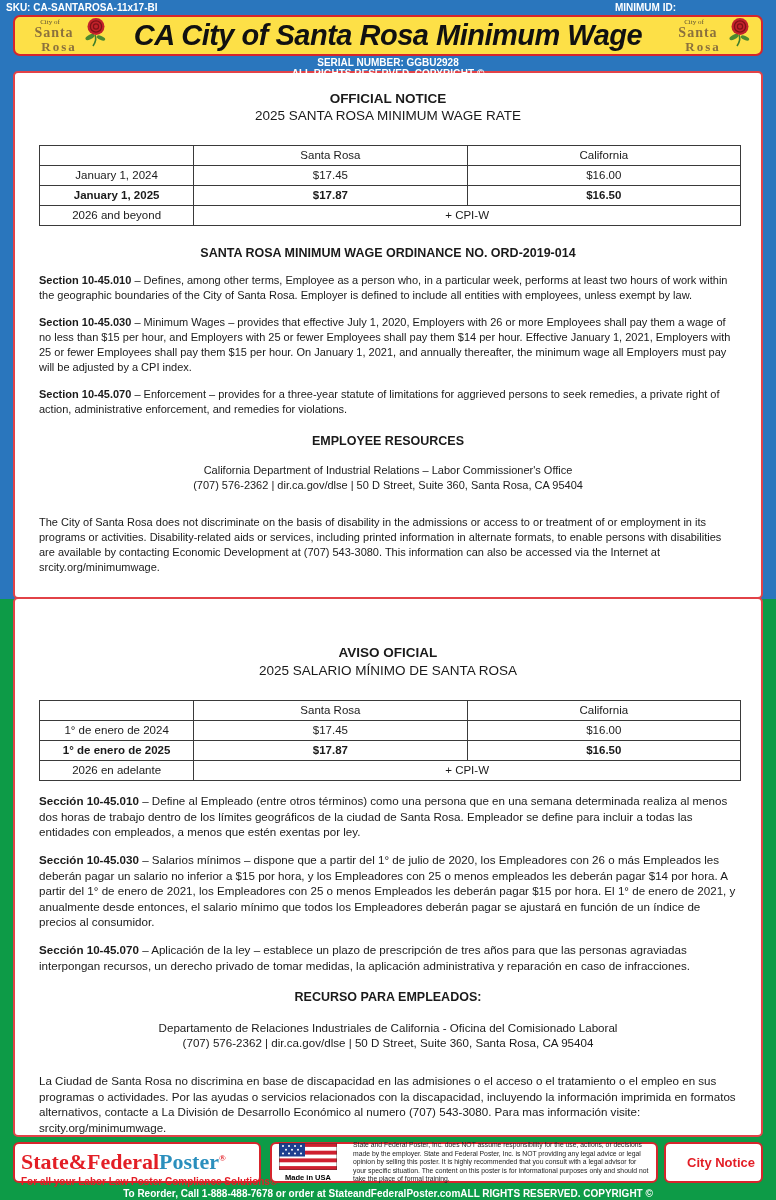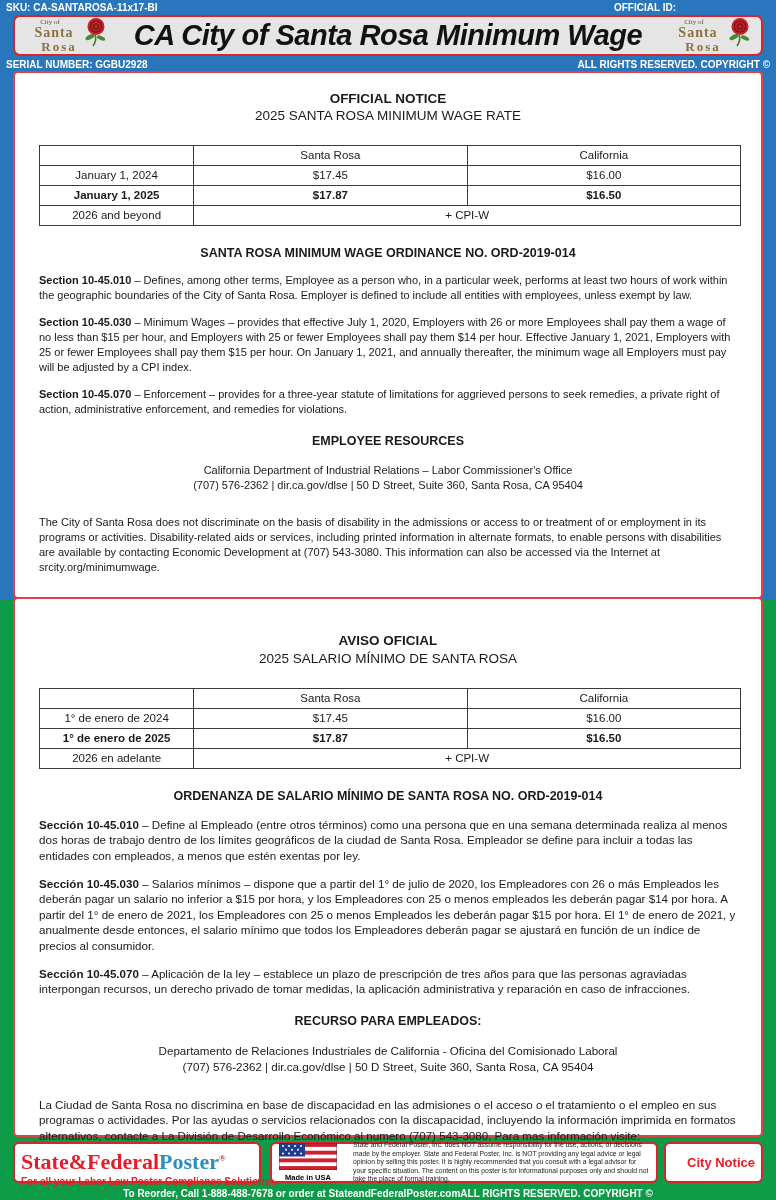--- a/index.html
+++ b/index.html
@@ -7,42 +7,42 @@
         font-family:"Liberation Sans", sans-serif;background:#fff;}
   .band-blue{position:absolute;left:0;top:0;width:776px;height:599px;background:#2a76bd;}
   .band-green{position:absolute;left:0;top:599px;width:776px;height:601px;background:#0d9b47;}
 
   
   .top-bar{position:absolute;left:0;top:0;width:682px;height:14px;color:#fff;
            font-size:10px;font-weight:bold;display:flex;justify-content:space-between;
            align-items:center;padding:0 6px;box-sizing:border-box;z-index:5;}
 
   
-  .header-box{position:absolute;left:13px;top:15px;width:750px;height:41px;background:#e5e5e5;
+  .header-box{position:absolute;left:13px;top:15px;width:750px;height:41px;background:#fde047;
               border:2px solid #d6252c;border-radius:7px;box-sizing:border-box;z-index:5;
               display:flex;align-items:center;justify-content:space-between;padding:0 8px;}
   .poster-title{font-size:29px;font-weight:bold;font-style:italic;color:#111;
                 letter-spacing:-.5px;white-space:nowrap;}
   .sr-logo{display:flex;align-items:flex-start;line-height:1;position:relative;width:86px;height:34px;}
   .sr-logo .txt{font-family:"Liberation Serif", serif;color:#8b713d;text-align:center;width:62px;}
   .sr-logo .cityof{font-size:7px;color:#5d5134;display:block;margin-left:-8px;}
   .sr-logo .santa{font-size:14px;font-weight:bold;display:block;letter-spacing:1px;}
   .sr-logo .rosa{font-size:13px;font-weight:bold;display:block;letter-spacing:2px;margin-left:10px;}
   .sr-rose{position:absolute;right:0;top:-2px;}
 
   
   .serial-bar{position:absolute;left:0;top:57px;width:776px;height:14px;color:#fff;
               font-size:10px;font-weight:bold;display:flex;justify-content:space-between;
-              align-items:center;padding:0 6px;box-sizing:border-box;z-index:5;}
+              align-items:center;padding:0 6px;box-sizing:border-box;z-index:5;flex-direction:column;}
 
   
   .section{position:absolute;left:13px;width:750px;background:#fff;border:2px solid #e24247;
            border-radius:5px;box-sizing:border-box;padding:18px 24px;z-index:4;color:#1a1a1a;}
   .section.en{top:71px;height:528px;font-size:11px;line-height:15px;}
-  .section.es{top:597px;height:540px;font-size:11.6px;line-height:15.6px;padding-top:34px;}
+  .section.es{top:597px;height:540px;font-size:11.6px;line-height:15.6px;padding-top:46px;}
   .c{text-align:center;}
   .h-big{font-size:13.5px;font-weight:bold;margin:0;}
   .h-sub{font-size:13.5px;margin:2px 0 0 0;}
   .wage-table{border-collapse:collapse;width:702px;margin:22px auto 0 auto;font-size:11.5px;}
   .wage-table td{border:1px solid #3a3a3a;height:17px;text-align:center;padding:1px 4px;}
   .wage-table .lbl{width:22%;}
   .wage-table .v1,.wage-table .v2{width:39%;}
   .bold-row td{font-weight:bold;}
   .ord-title{font-weight:bold;font-size:12.5px;text-align:center;margin:20px 0 4px 0;}
   .para{margin:12px 0 0 0;text-align:left;}
@@ -72,21 +72,21 @@
 </style>
 </head>
 <body>
 
 <div class="page">
   <div class="band-blue"></div>
   <div class="band-green"></div>
 
   <div class="top-bar">
     <span>SKU: CA-SANTAROSA-11x17-BI</span>
-    <span>OFFICIAL ID:</span>
+    <span>MINIMUM ID:</span>
   </div>
 
   <div class="header-box">
     <div class="sr-logo">
       <div class="txt">
         <span class="cityof">City of</span>
         <span class="santa">Santa</span>
         <span class="rosa">Rosa</span>
       </div>
       <svg class="sr-rose" width="26" height="30" viewBox="0 0 26 30">
@@ -185,21 +185,20 @@
         <td>$17.87</td>
         <td>$16.50</td>
       </tr>
       <tr>
         <td>2026 en adelante</td>
         <td colspan="2">+ CPI-W</td>
       </tr>
     </tbody>
       </table>
 
-    <p class="ord-title">ORDENANZA DE SALARIO MÍNIMO DE SANTA ROSA NO. ORD-2019-014</p>
 
     <p class="para"><b>Sección 10-45.010</b> <span>– Define al Empleado (entre otros términos) como una persona que en una semana determinada realiza al menos dos horas de trabajo dentro de los límites geográficos de la ciudad de Santa Rosa. Empleador se define para incluir a todas las entidades con empleados, a menos que estén exentas por ley.</span></p>
     <p class="para"><b>Sección 10-45.030</b> <span>– Salarios mínimos – dispone que a partir del 1° de julio de 2020, los Empleadores con 26 o más Empleados les deberán pagar un salario no inferior a $15 por hora, y los Empleadores con 25 o menos empleados les deberán pagar $14 por hora. A partir del 1° de enero de 2021, los Empleadores con 25 o menos Empleados les deberán pagar $15 por hora. El 1° de enero de 2021, y anualmente desde entonces, el salario mínimo que todos los Empleadores deberán pagar se ajustará en función de un índice de precios al consumidor.</span></p>
     <p class="para"><b>Sección 10-45.070</b> <span>– Aplicación de la ley – establece un plazo de prescripción de tres años para que las personas agraviadas interpongan recursos, un derecho privado de tomar medidas, la aplicación administrativa y reparación en caso de infracciones.</span></p>
 
     <p class="res-title">RECURSO PARA EMPLEADOS:</p>
     <div class="res-lines">
       <div>Departamento de Relaciones Industriales de California - Oficina del Comisionado Laboral</div>
       <div>(707) 576-2362 | dir.ca.gov/dlse | 50 D Street, Suite 360, Santa Rosa, CA 95404</div>
     </div>

